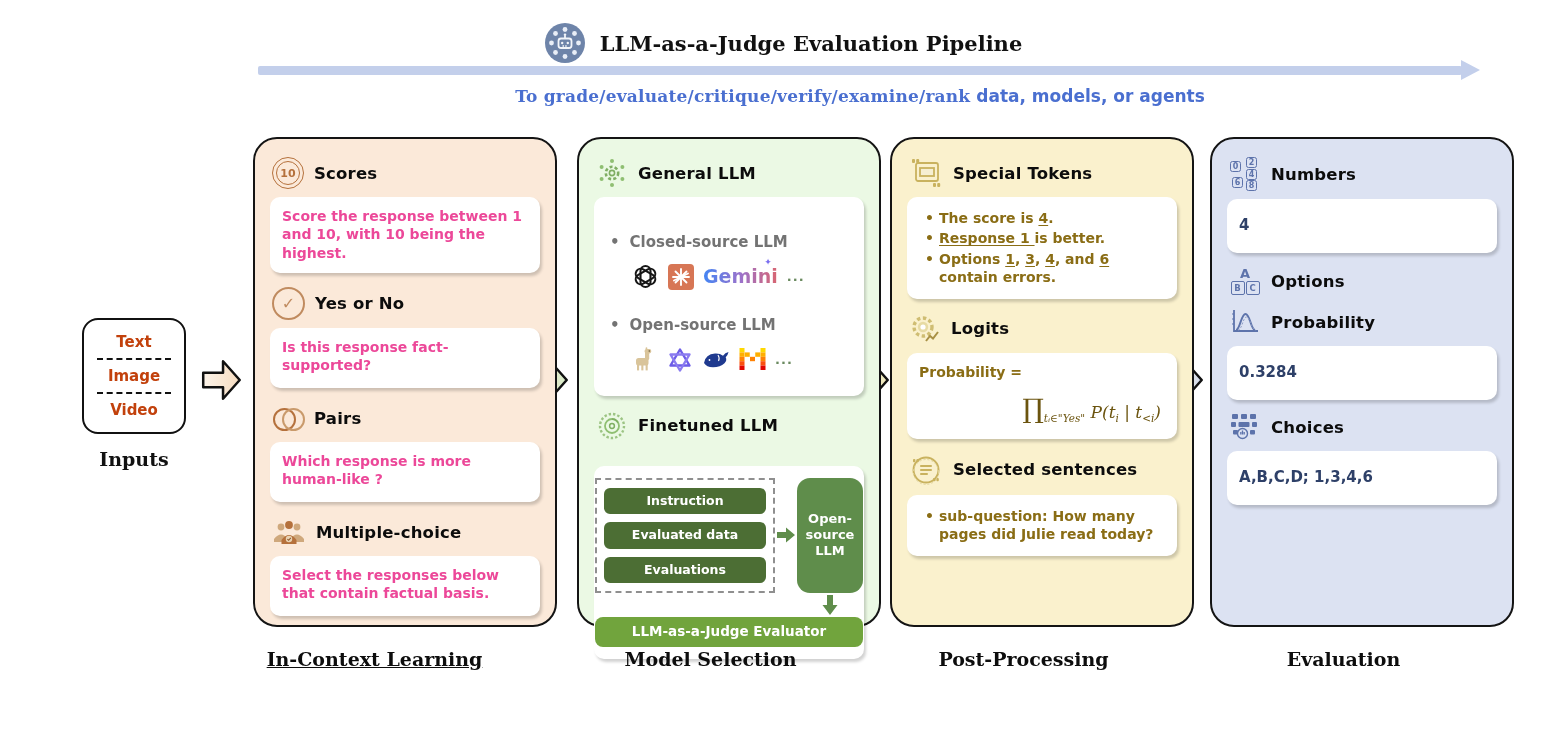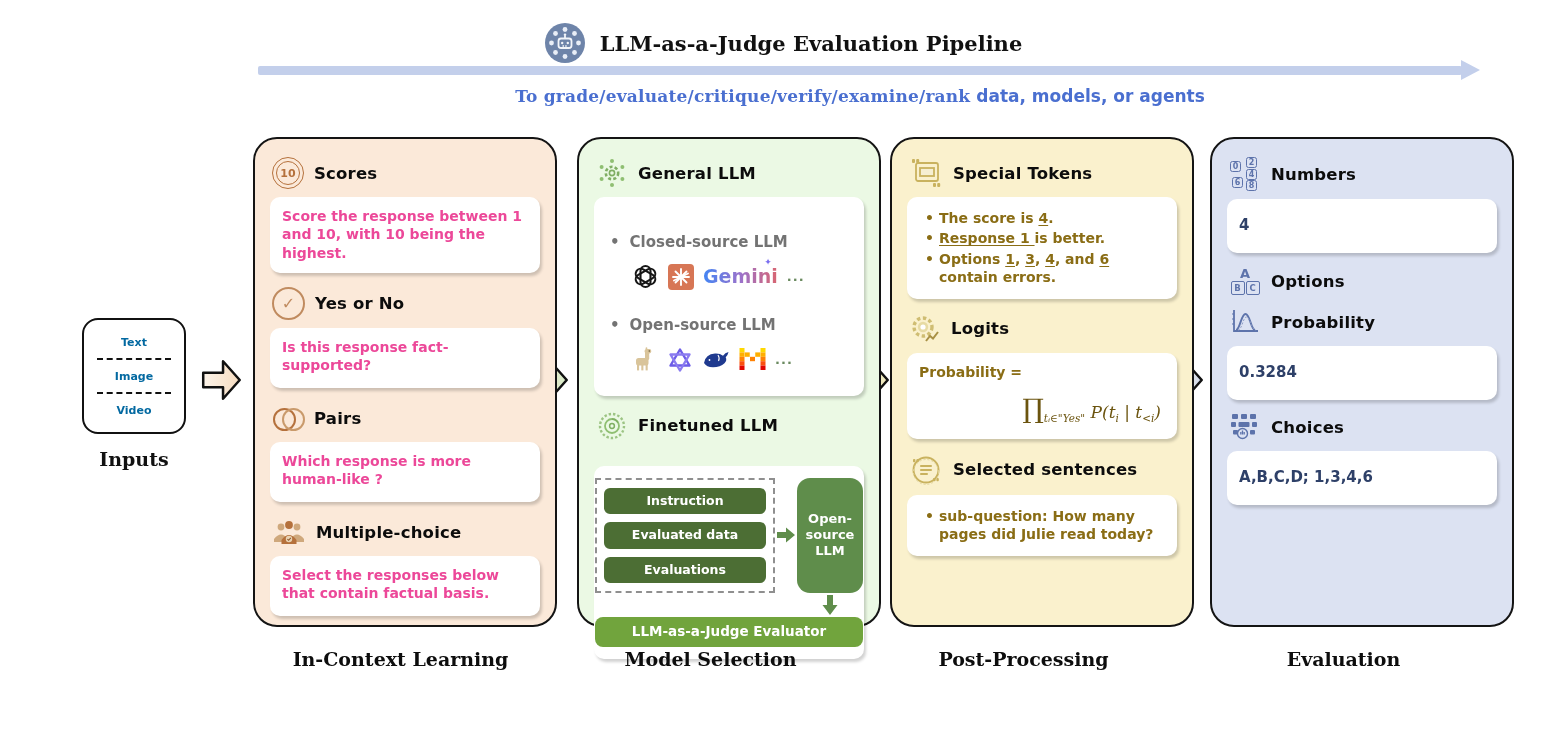--- a/index.html
+++ b/index.html
@@ -16,21 +16,21 @@
                  border-left:19px solid #c3cfeb;}
   .subtitle{position:absolute;left:258px;top:86px;width:1204px;text-align:center;font-size:17px;
             color:#4a6fd0;font-weight:bold;}
   .subtitle .emph{font-family:"DejaVu Serif","Liberation Serif",serif;letter-spacing:.2px;}
   .subtitle .rest{font-family:"DejaVu Sans","Liberation Sans",sans-serif;}
 
   
   .inputs-box{position:absolute;left:82px;top:318px;width:104px;height:116px;border:2.5px solid #111;
               border-radius:16px;background:#fff;display:flex;flex-direction:column;justify-content:space-evenly;
               align-items:center;box-sizing:border-box;padding:6px 0;}
-  .inputs-box .itm{font-weight:bold;font-size:11px;color:#0369a1;}
+  .inputs-box .itm{font-weight:bold;font-size:15px;color:#c2410c;}
   .inputs-box .sep{width:74%;border-top:2.5px dashed #111;height:0;}
   .inputs-label{position:absolute;left:62px;top:448px;width:144px;text-align:center;
                 font-family:"DejaVu Serif","Liberation Serif",serif;font-weight:bold;font-size:19px;color:#111;}
 
   
   .blk-arrow{position:absolute;top:356px;width:42px;height:48px;}
 
   
   .panel{position:absolute;top:137px;width:304px;height:490px;border:2.5px solid #141414;border-radius:24px;
          box-sizing:border-box;padding:16px 15px;}
@@ -107,21 +107,21 @@
   .ic-numbers{position:relative;width:32px;height:34px;}
   .ic-options{width:32px;height:34px;display:flex;flex-direction:column;align-items:center;gap:1px;}
   .ic-options .a{color:#5d73ab;font-weight:bold;font-size:13px;line-height:1;}
   .ic-options .bc{display:flex;gap:1px;}
   .ic-options .bc span{width:12px;height:12px;border:1.5px solid #5d73ab;border-radius:2px;color:#5d73ab;
                        font-size:8.5px;font-weight:bold;display:flex;align-items:center;justify-content:center;}
 
   
   .stage-label{position:absolute;top:648px;text-align:center;
                font-family:"DejaVu Serif","Liberation Serif",serif;font-weight:bold;font-size:19px;color:#0d0d0d;}
-  .lbl1{left:267px;width:267px;}
+  .lbl1{left:241px;width:267px;text-decoration:underline;}
   .lbl2{left:577px;width:267px;}
   .lbl3{left:890px;width:267px;}
   .lbl4{left:1210px;width:267px;}
 </style>
 </head>
 <body>
 
 <div class="stage">
 
   <div class="title-row">

